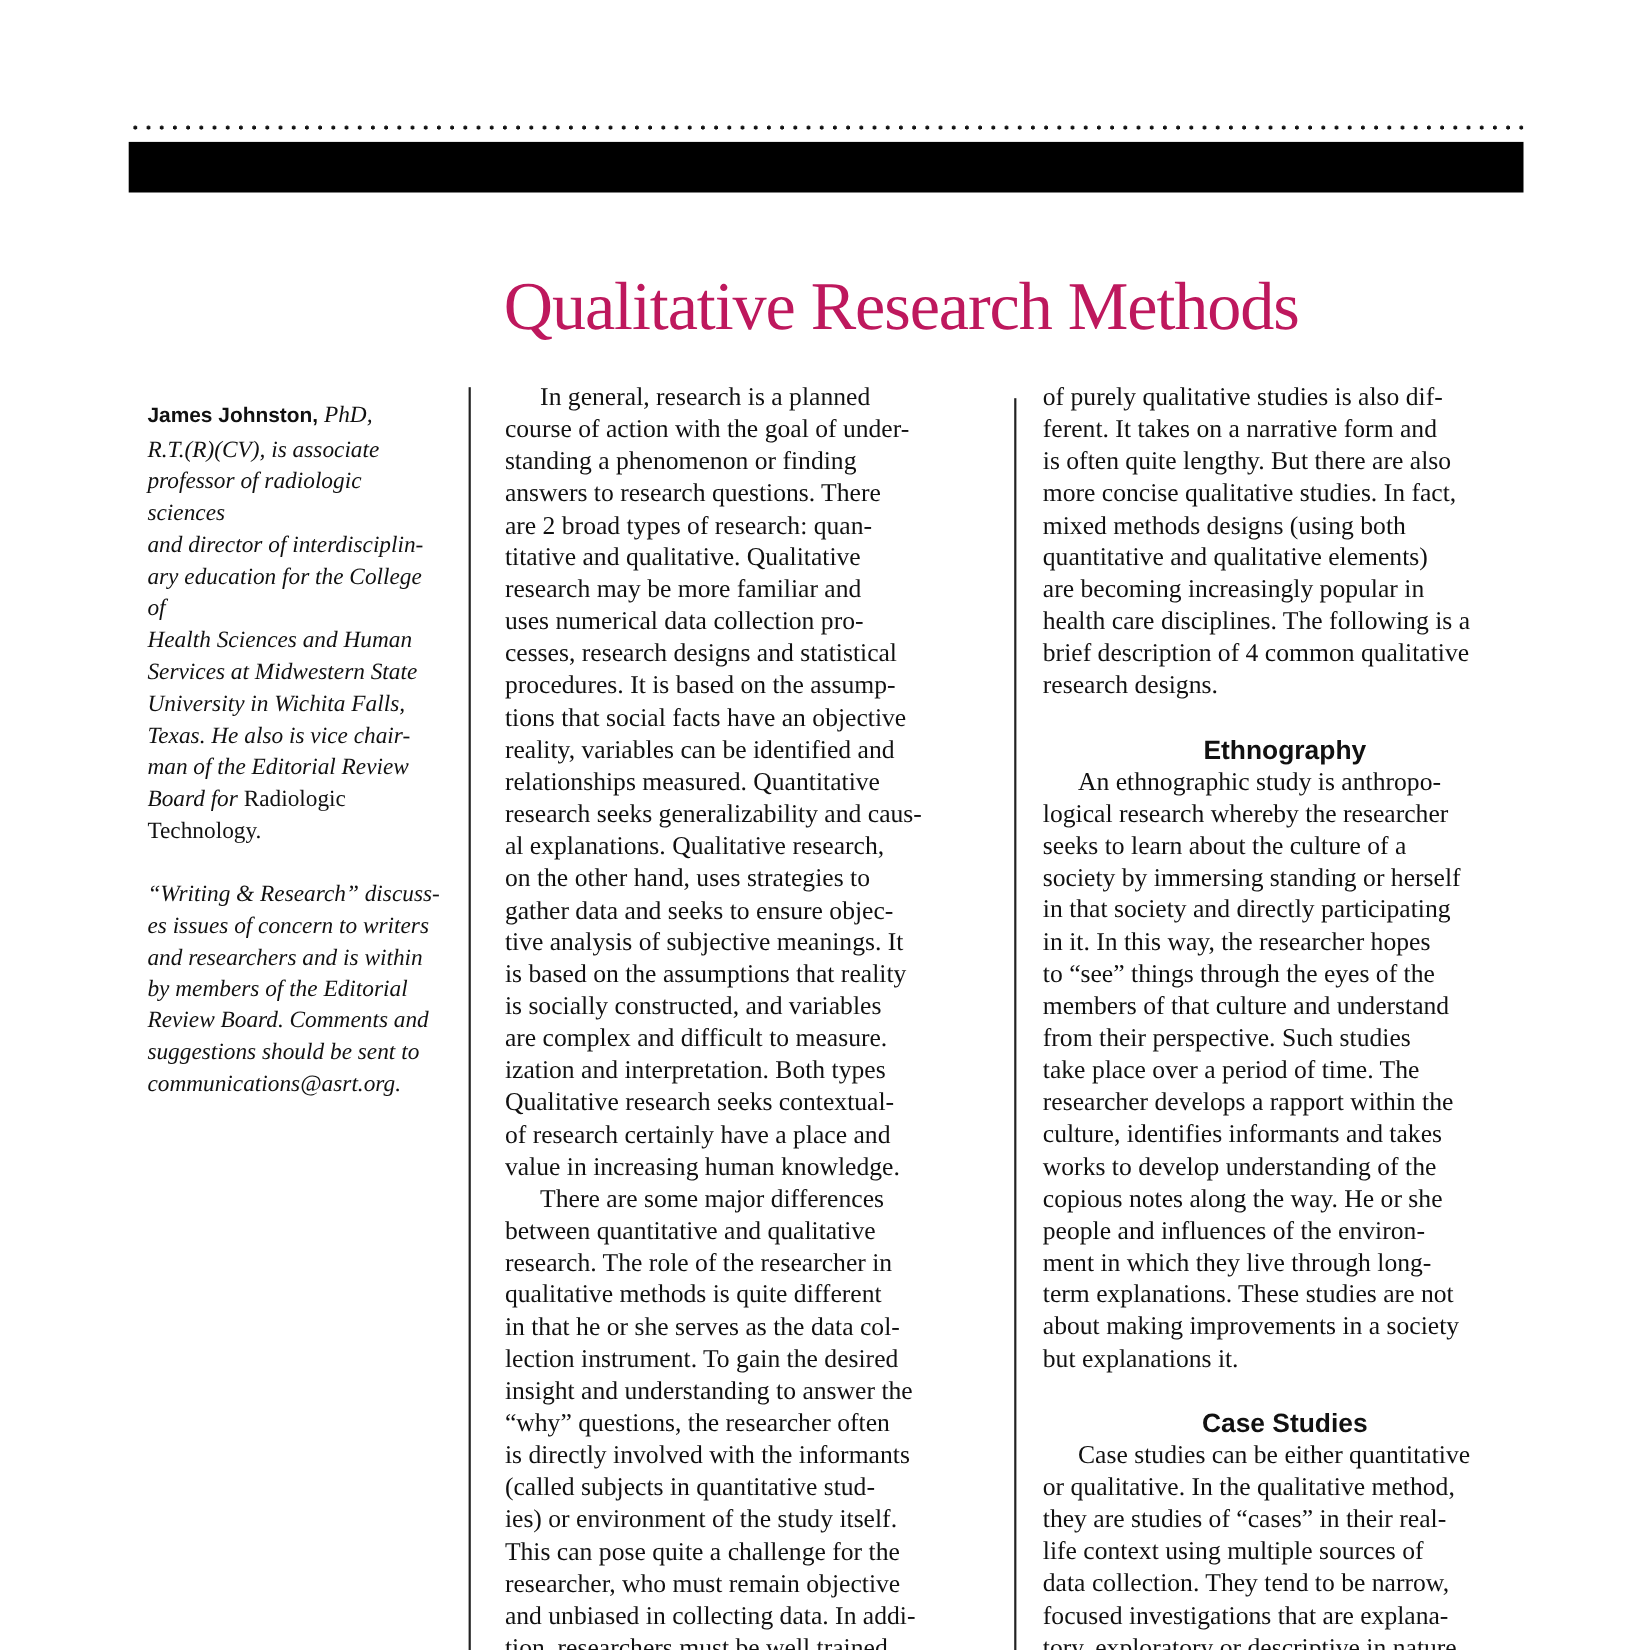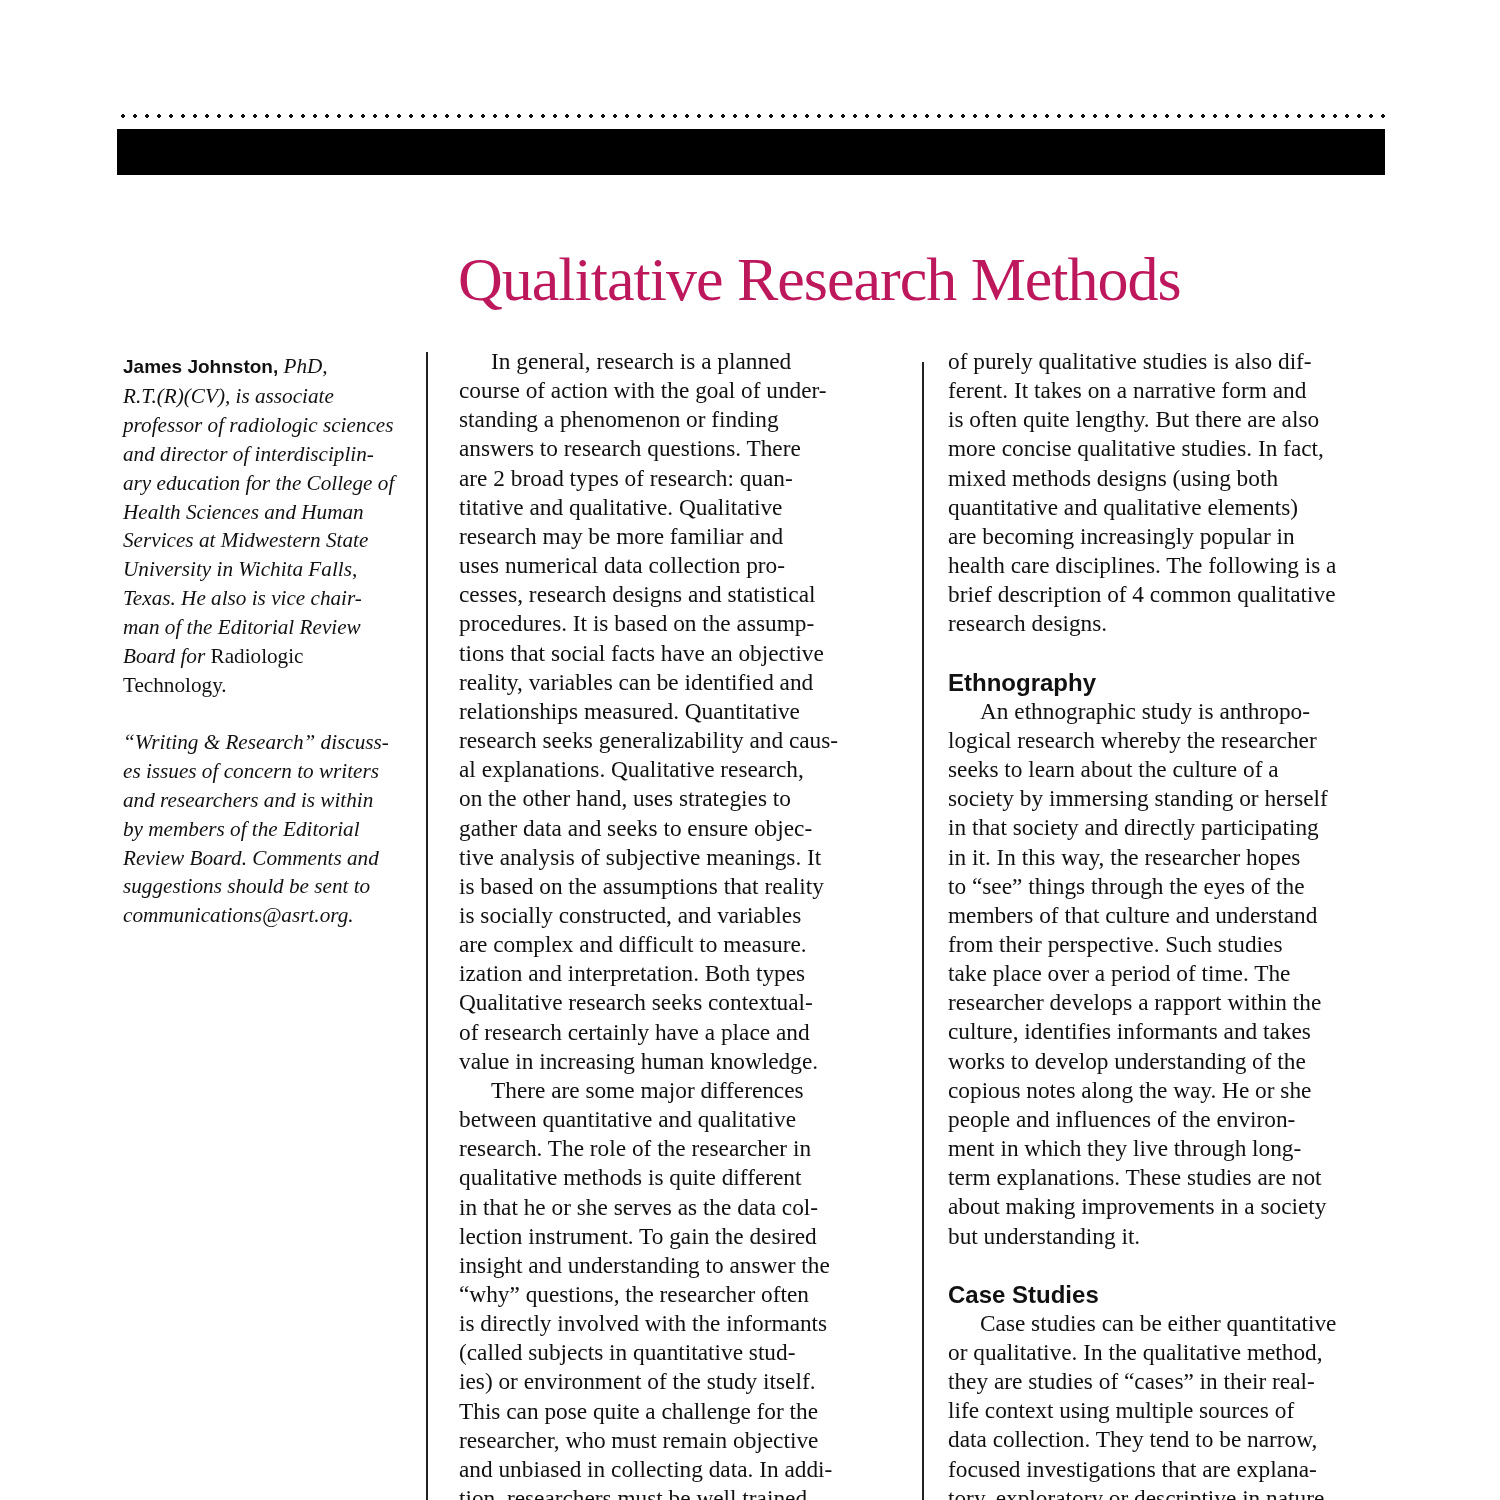--- a/index.html
+++ b/index.html
@@ -12,39 +12,39 @@
   .bar { position: absolute; left: 117px; top: 129px; width: 1268px; height: 46px; background: #000; }
   .title {
     position: absolute; left: 458px; top: 248px; margin: 0;
     font-family: "Liberation Serif", "DejaVu Serif", serif; font-weight: normal;
     font-size: 62px; letter-spacing: -1px; line-height: 1; color: #be185d; white-space: nowrap;
   }
   .sidebar {
     position: absolute; left: 118px; top: 347px; width: 300px;
     font-family: "Liberation Serif", serif; font-size: 21.2px; line-height: 28.9px;
   }
-  .sidebar p { margin: 5px; }
+  .sidebar p { margin: 16px; }
   .sidebar .bio, .sidebar .note { font-style: italic; }
   .sidebar .note { margin-top: 28px; }
   .sidebar .name { font-family: "Liberation Sans", sans-serif; font-weight: bold; font-style: normal; font-size: 19px; }
   .sidebar .upright { font-style: normal; }
   .vline { position: absolute; width: 2px; background: #222; }
   .vline.one { left: 426px; top: 352px; height: 1148px; }
   .vline.two { left: 922px; top: 362px; height: 1138px; }
   .col {
     position: absolute; top: 347px;
     font-family: "Liberation Serif", serif; font-size: 23.3px; line-height: 29.15px; color: #111;
   }
   .col.c1 { left: 459px; width: 440px; }
   .col.c2 { left: 948px; width: 440px; }
   .line { display: block; white-space: nowrap; }
   .line.indent { padding-left: 32px; }
   .heading {
     display: block; font-family: "Liberation Sans", sans-serif; font-weight: bold;
-    font-size: 24px; line-height: 29.15px; margin-top: 29px; white-space: nowrap;
+    font-size: 24px; line-height: 29.15px; margin-top: 29px; white-space: nowrap; text-align: center;
   }
 </style>
 </head>
 <body>
 
 <div class="dots"></div>
 <div class="bar"></div>
 
 <h1 class="title">Qualitative Research Methods</h1>
 
@@ -152,21 +152,21 @@
           <span class="line">from their perspective. Such studies</span>
           <span class="line">take place over a period of time. The</span>
           <span class="line">researcher develops a rapport within the</span>
           <span class="line">culture, identifies informants and takes</span>
           <span class="line">works to develop understanding of the</span>
           <span class="line">copious notes along the way. He or she</span>
           <span class="line">people and influences of the environ-</span>
           <span class="line">ment in which they live through long-</span>
           <span class="line">term explanations. These studies are not</span>
           <span class="line">about making improvements in a society</span>
-          <span class="line">but understanding it.</span>
+          <span class="line">but explanations it.</span>
         </div>
       </section>
       <section>
         <h2 class="heading" style="margin: 29px 0px 0px;">Case Studies</h2>
         <div>
           <span class="line indent">Case studies can be either quantitative</span>
           <span class="line">or qualitative. In the qualitative method,</span>
           <span class="line">they are studies of “cases” in their real-</span>
           <span class="line">life context using multiple sources of</span>
           <span class="line">data collection. They tend to be narrow,</span>

